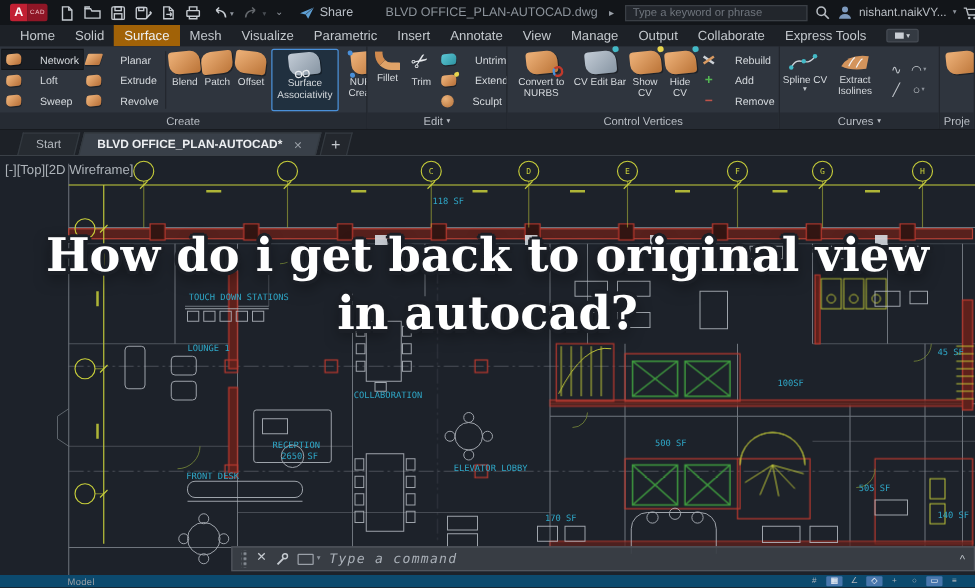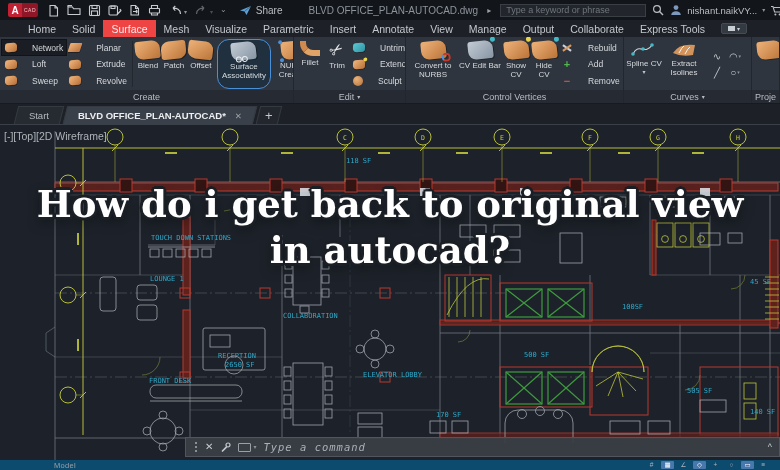--- a/index.html
+++ b/index.html
@@ -19,23 +19,23 @@
 .dim{opacity:.45}
 .share{display:flex;align-items:flex-start;gap:4px;color:#b9bfc6;font-size:10px;margin-left:5px}
 .doc{color:#8d949c;font-size:10px;margin-left:26px}
 .arrow{color:#9aa0a8;font-size:8px;margin-left:9px}
 .search{margin-left:9px;display:flex;align-items:center;gap:6px}
 .search input{width:146px;height:13px;background:#22262c;border:1px solid #3a3f45;color:#b7bcc2;font-size:9px;padding:0 5px;outline:none;font-family:"Liberation Sans",sans-serif}
 .search input::placeholder{color:#6f757d}
 .account{display:flex;align-items:center;gap:5px;margin-left:6px;color:#b9bec4;font-size:9.5px}
 
 
-.tabrow{height:17px;background:#1d2127;display:flex;align-items:stretch;padding-left:20px;flex:0 0 auto}
+.tabrow{height:17px;background:#1d2127;display:flex;align-items:stretch;padding-left:8px;flex:0 0 auto}
 .rtab{padding:0 8px;font-size:10.5px;color:#c3c8cd;display:flex;align-items:center}
-.rtab.active{background:#ef4444;color:#eef0f2}
+.rtab.active{background:#a16207;color:#eef0f2}
 .rtoggle{margin-left:8px;align-self:center;width:26px;height:11px;background:#343a42;border:1px solid #454b53;border-radius:2px;display:flex;align-items:center;justify-content:center;gap:2px}
 .rtoggle b{width:7px;height:5px;background:#c9ced4;display:block}
 .rtoggle span{font-size:6px;color:#c9ced4;line-height:1}
 
 
 .ribbon{height:67px;background:#2f353e;display:flex;flex:0 0 auto;border-bottom:1px solid #171a1f}
 .panel{display:flex;flex-direction:column;border-right:1px solid #22262d;flex:0 0 auto;overflow:hidden}
 .p-create{width:294px}.p-edit{width:112px}.p-cv{width:218px}.p-curves{width:128px}.p-proj{flex:1}
 .pbody{flex:1;display:flex;align-items:stretch;padding:1px 1px 0 2px}
 .ptitle{height:13px;background:#262b33;color:#b9bec5;font-size:9px;display:flex;align-items:center;justify-content:center;gap:3px}
@@ -63,21 +63,21 @@
 .bicon.v3{transform:rotate(7deg)}
 .bicon.grayic{background:linear-gradient(140deg,#c3ccd6,#8795a3)}
 .ring{position:absolute;width:6px;height:6px;border:1.5px solid #e8ebee;border-radius:50%;bottom:-2px}
 .ring.r1{left:4px}.ring.r2{left:10px}
 .cdot{position:absolute;width:4px;height:4px;border-radius:50%;background:#4a90d9}
 .cdot.c1{left:-2px;top:-2px}.cdot.c2{right:-2px;top:-2px}.cdot.c3{left:-2px;bottom:-2px}.cdot.c4{right:-2px;bottom:-2px}
 .bdot{position:absolute;width:5px;height:5px;border-radius:50%}
 .bdot.y{background:#e8d44d;right:-3px;top:-3px}
 .bdot.t{background:#43b9c6;right:-3px;top:-3px}
 .swirl{position:absolute;right:-4px;bottom:-4px;width:9px;height:9px;border:2px solid #c0392b;border-left-color:#4a90d9;border-radius:50%}
-.assoc{border:1px solid #4a90d9;background:#20303f;border-radius:12px;margin:1px 2px;padding:2px 1px 0;width:54px}
+.assoc{border:1px solid #4a90d9;background:#20303f;border-radius:2px;margin:1px 2px;padding:2px 1px 0;width:54px}
 .filleti{width:20px;height:15px;border-left:6px solid #d08a4e;border-bottom:6px solid #e0a368;border-bottom-left-radius:13px;flex:0 0 auto}
 .scis{font-size:16px;color:#e8ebee;line-height:18px;transform:rotate(-35deg);flex:0 0 auto}
 .undercaret{font-size:6px;color:#c3c8cd;line-height:4px}
 .minigrid{display:grid;grid-template-columns:18px 18px;grid-auto-rows:16px;align-content:center;margin-left:2px}
 .mcell{display:flex;align-items:center;justify-content:center;color:#c3c8cd;font-size:10px;gap:1px}
 .mcell .caret{font-size:5px}
 
 
 .ftabs{height:21px;background:#1d2127;display:flex;align-items:flex-end;padding-left:16px;gap:3px;flex:0 0 auto;border-bottom:1px solid #3a4047}
 .ftab{height:18px;display:flex;align-items:center;padding:0 12px;transform:skewX(-14deg);background:#262b31;border:1px solid #343a41;border-bottom:none;color:#b4b9bf;font-size:9.5px}

